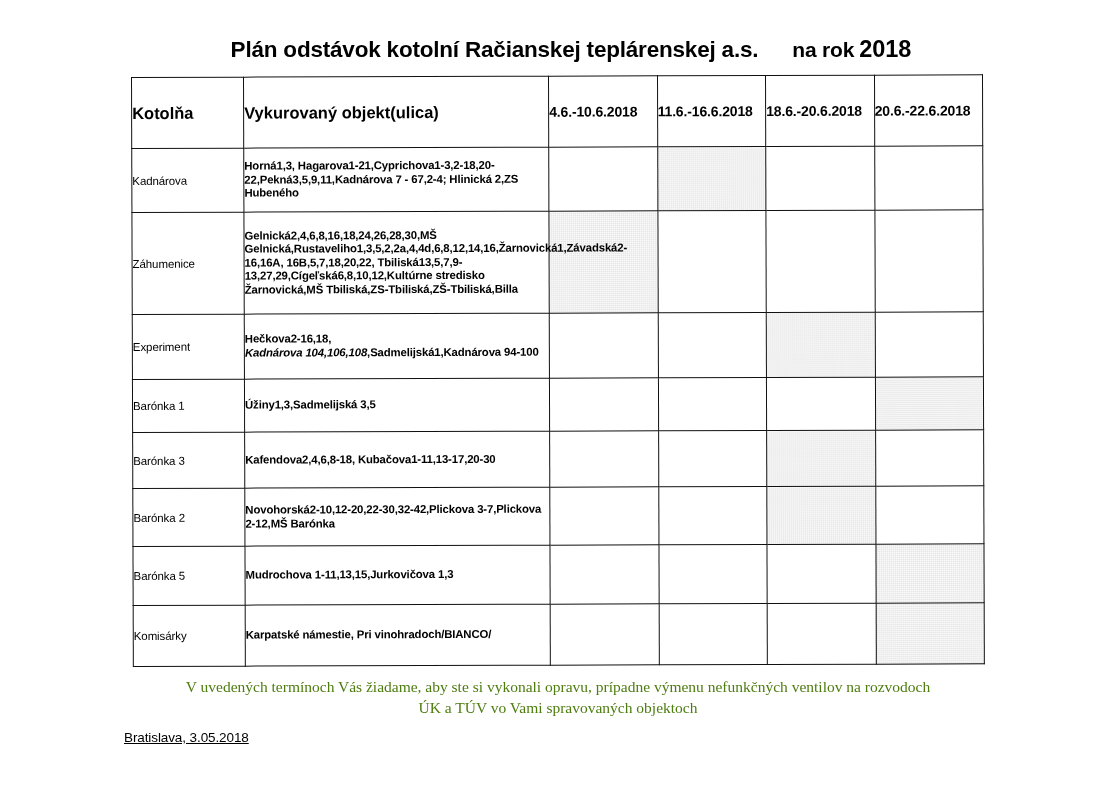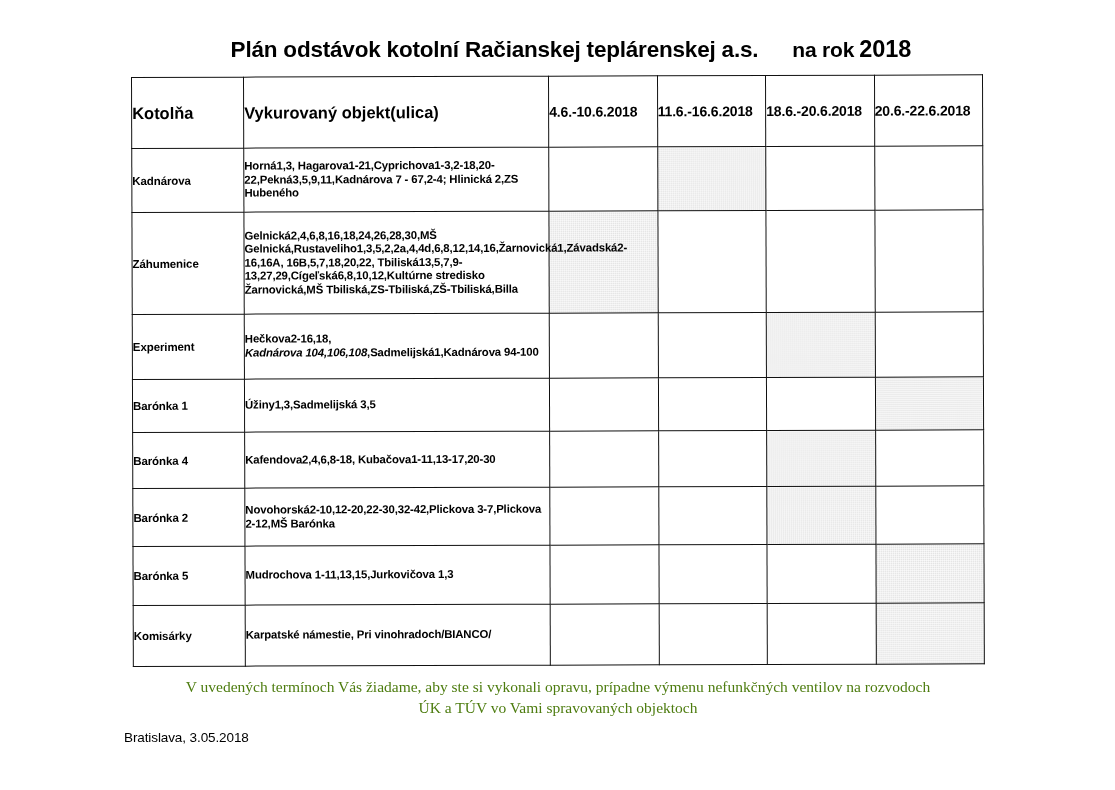--- a/index.html
+++ b/index.html
@@ -90,21 +90,21 @@
   }
   .h-date {
     font-size: 14px;
     padding-left: 8px;
     letter-spacing: -0.15px;
   }
 
   
   td.kotolna {
     font-size: 11.5px;
-    font-weight: bold;
+    font-weight: normal;
     padding-left: 8px;
     letter-spacing: -0.1px;
   }
   td.objekt {
     font-size: 11.4px;
     font-weight: bold;
     padding: 0 5px 0 9px;
     line-height: 13.6px;
     letter-spacing: -0.15px;
     vertical-align: middle;
@@ -146,20 +146,21 @@
   .note .l2 {
     display: block;
   }
 
   .place-date {
     position: absolute;
     left: 124px;
     top: 730px;
     font-size: 13.5px;
     letter-spacing: -0.1px;
+    text-decoration: underline;
   }
 </style>
 </head>
 <body>
 
 <div class="page">
 
   <div class="title-row">
     <span class="title-main">Plán odstávok kotolní Račianskej teplárenskej a.s.</span>
     <span class="title-suffix">na rok</span>
@@ -218,21 +219,21 @@
         <tr class="r3">
           <td class="kotolna">Barónka 1</td>
           <td class="objekt">Úžiny1,3,Sadmelijská 3,5</td>
           <td class="mark"></td>
           <td class="mark"></td>
           <td class="mark"></td>
           <td class="mark on"></td>
         </tr>
 
         <tr class="r4">
-          <td class="kotolna">Barónka 4</td>
+          <td class="kotolna">Barónka 3</td>
           <td class="objekt">Kafendova2,4,6,8-18, Kubačova1-11,13-17,20-30</td>
           <td class="mark"></td>
           <td class="mark"></td>
           <td class="mark on"></td>
           <td class="mark"></td>
         </tr>
 
         <tr class="r5">
           <td class="kotolna">Barónka 2</td>
           <td class="objekt">Novohorská2-10,12-20,22-30,32-42,Plickova 3-7,Plickova 2-12,MŠ Barónka</td>

